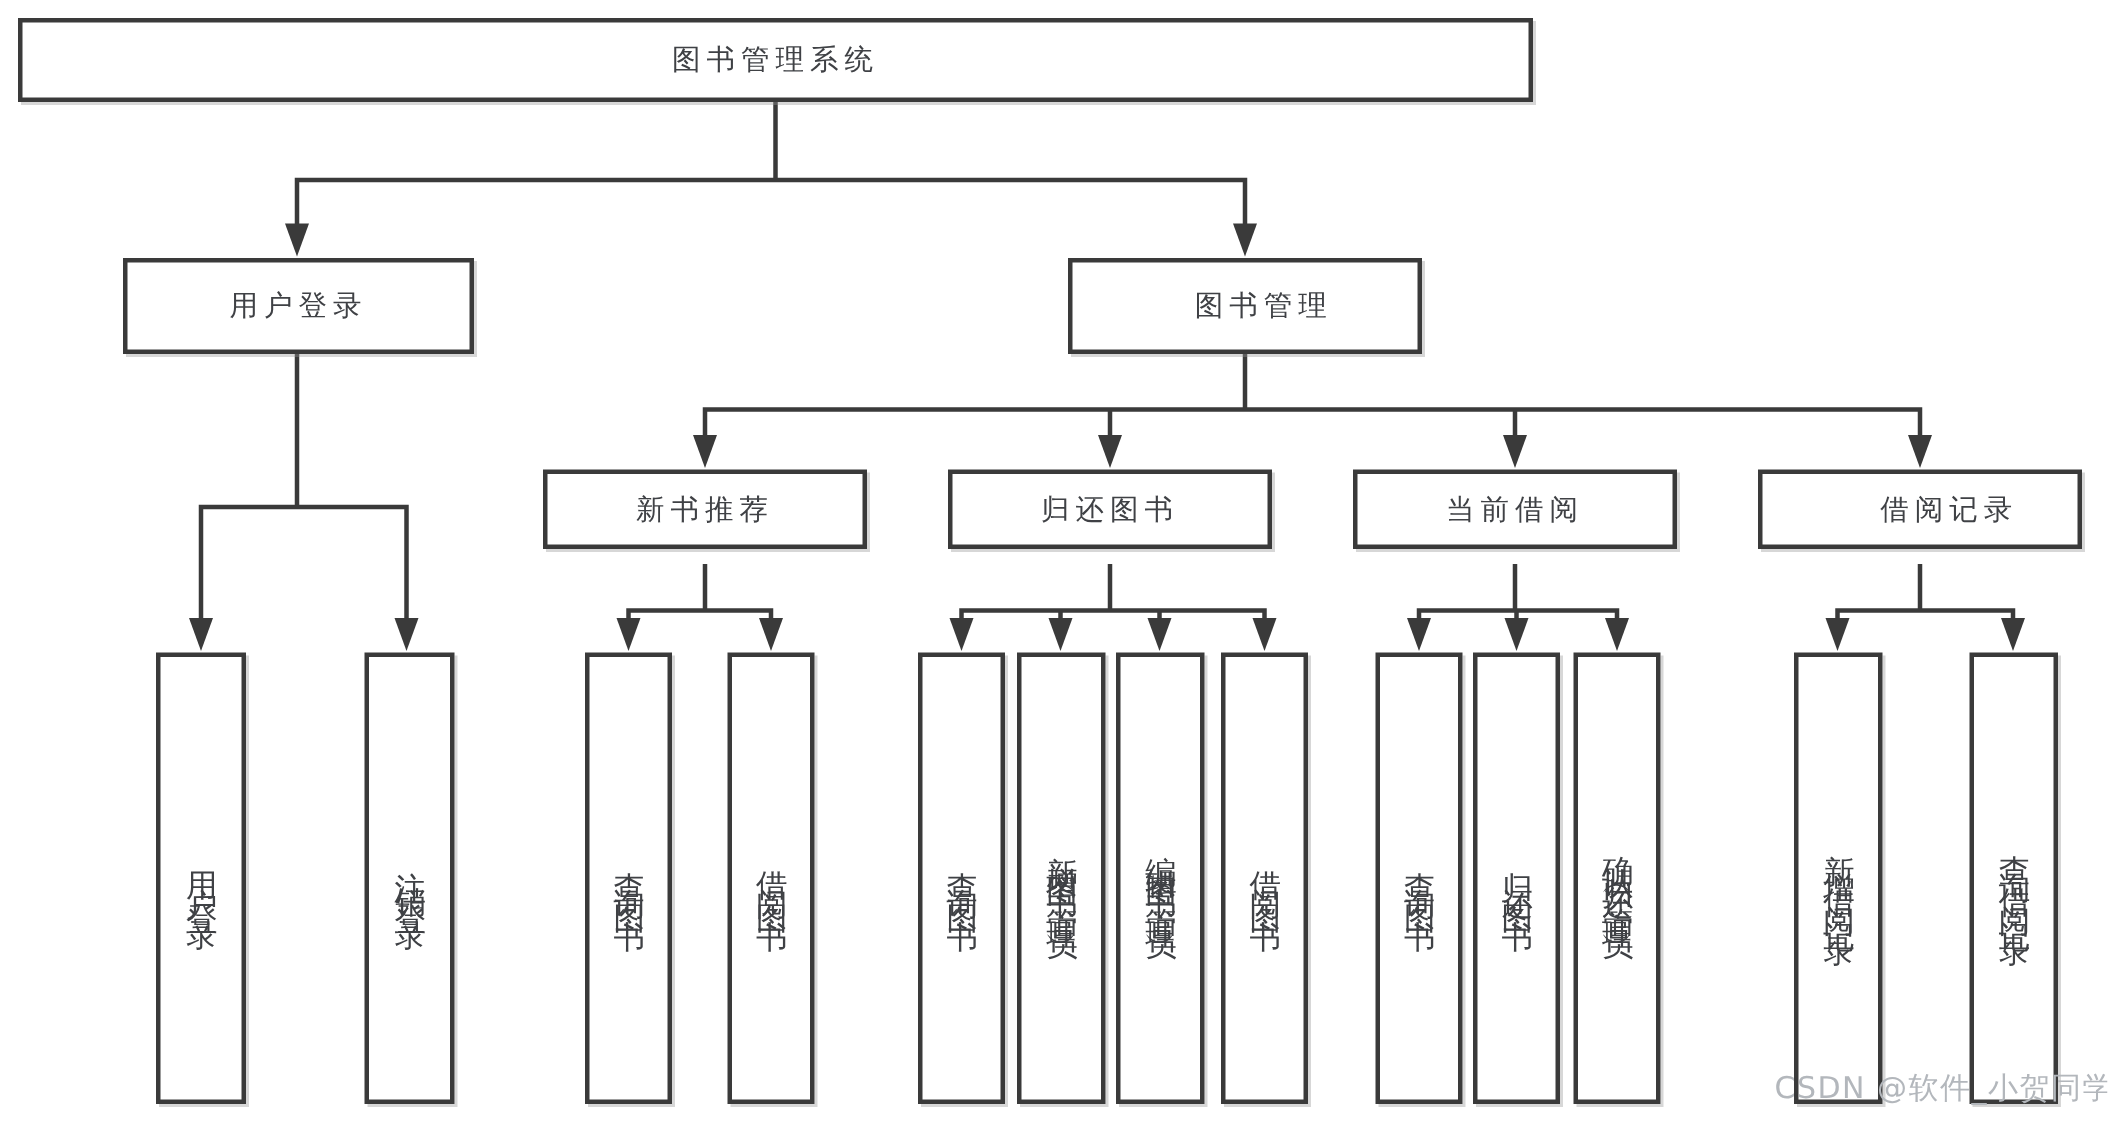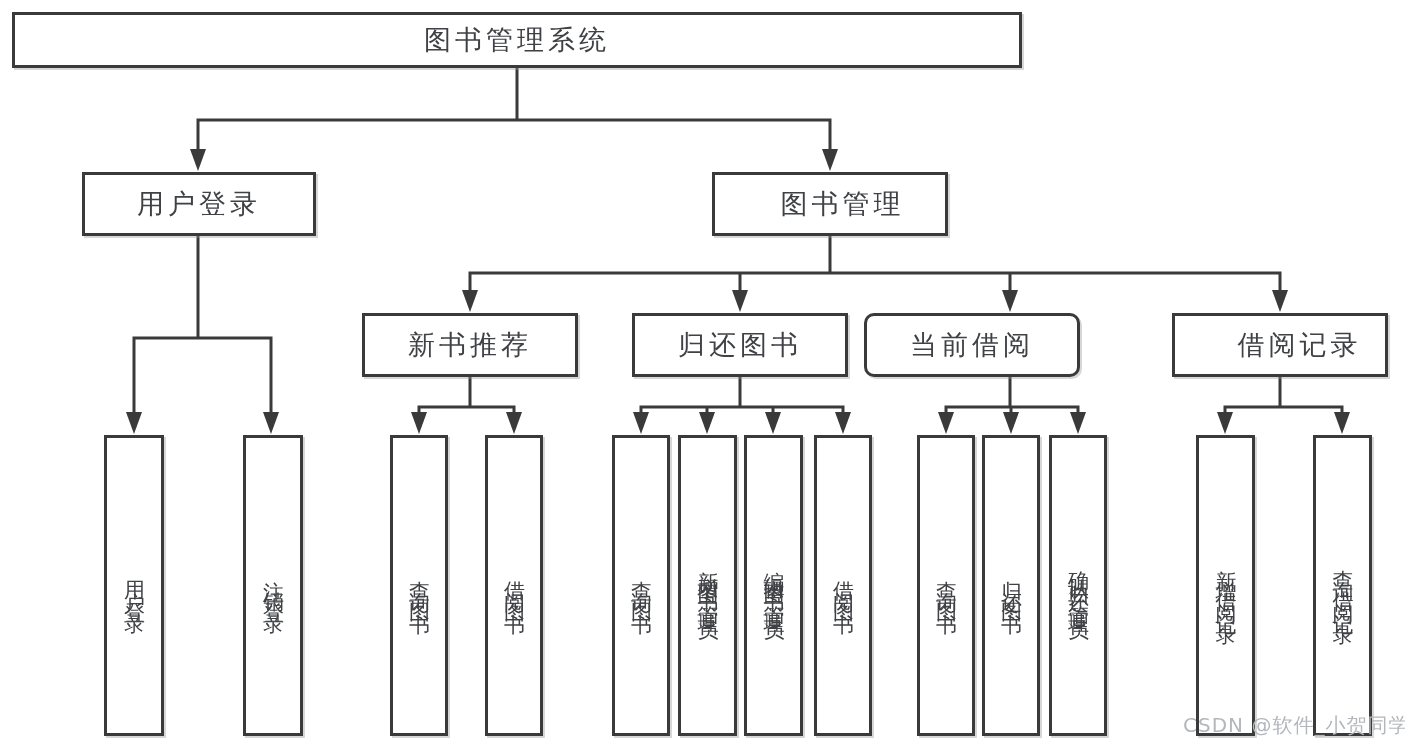--- a/index.html
+++ b/index.html
@@ -21,30 +21,30 @@
     pointer-events:none;
   }
   .box{
     position:absolute;
     box-sizing:border-box;
     background:#ffffff;
     border:3px solid var(--line);
     box-shadow:2px 2px 0 rgba(150,150,150,.38);
     display:flex;align-items:center;justify-content:center;
     color:var(--text);
-    font-size:27px;
+    font-size:19px;
     letter-spacing:4px;
     white-space:nowrap;
     z-index:2;
   }
   .root-box{left:12px;top:12px;width:1010px;height:56px;}
   .l2a{left:82px;top:172px;width:234px;height:64px;}
   .l2b{left:712px;top:172px;width:236px;height:64px;padding-left:25px;}
-  .l3{top:313px;width:216px;height:64px;font-family:Liberation Serif, serif;}
-  .l3.p1{left:362px;} .l3.p2{left:632px;} .l3.p3{left:864px;border-radius:10px;} .l3.p4{left:1172px;padding-left:39px;}
+  .l3{top:313px;width:216px;height:53px;font-family:Liberation Serif, serif;}
+  .l3.p1{left:362px;} .l3.p2{left:632px;} .l3.p3{left:902px;} .l3.p4{left:1172px;padding-left:39px;}
   .leaf{
     position:absolute;
     top:435px;height:301px;
     box-sizing:border-box;
     background:#ffffff;
     border:3px solid var(--line);
     box-shadow:2px 2px 0 rgba(150,150,150,.38);
     display:flex;align-items:center;justify-content:center;
     color:var(--text);
     z-index:2;

